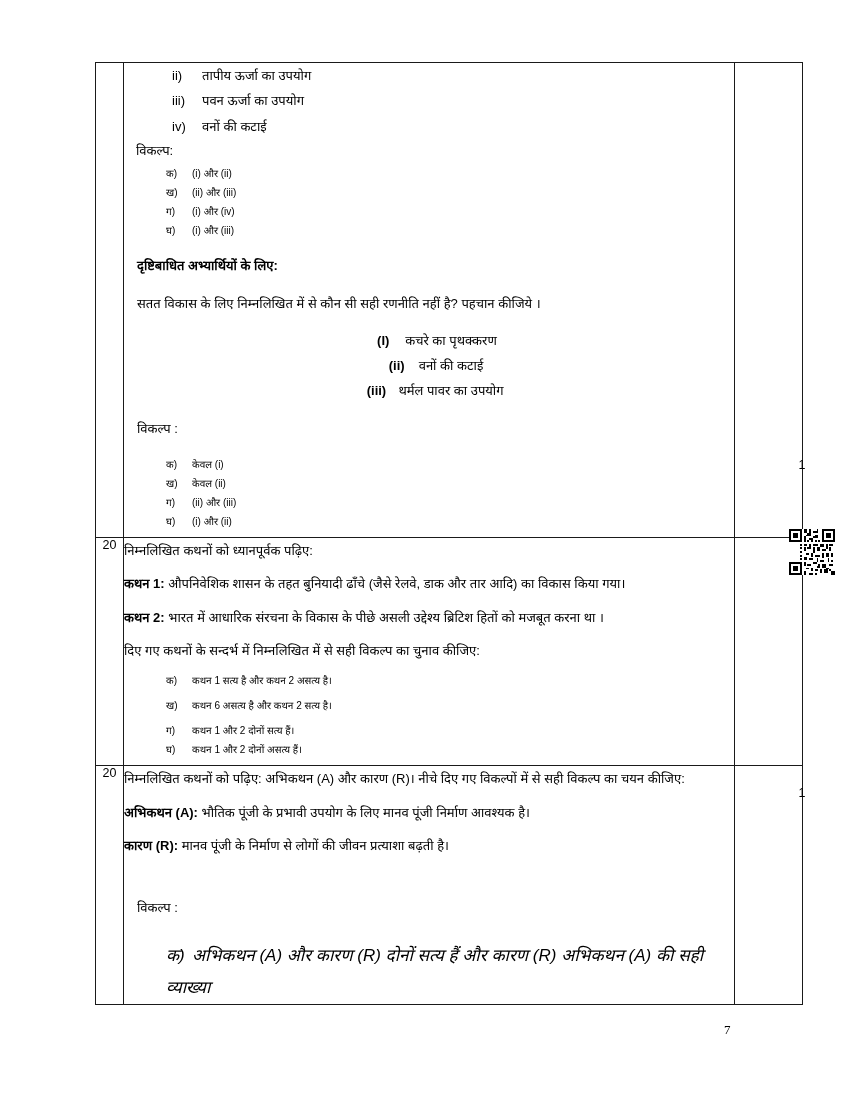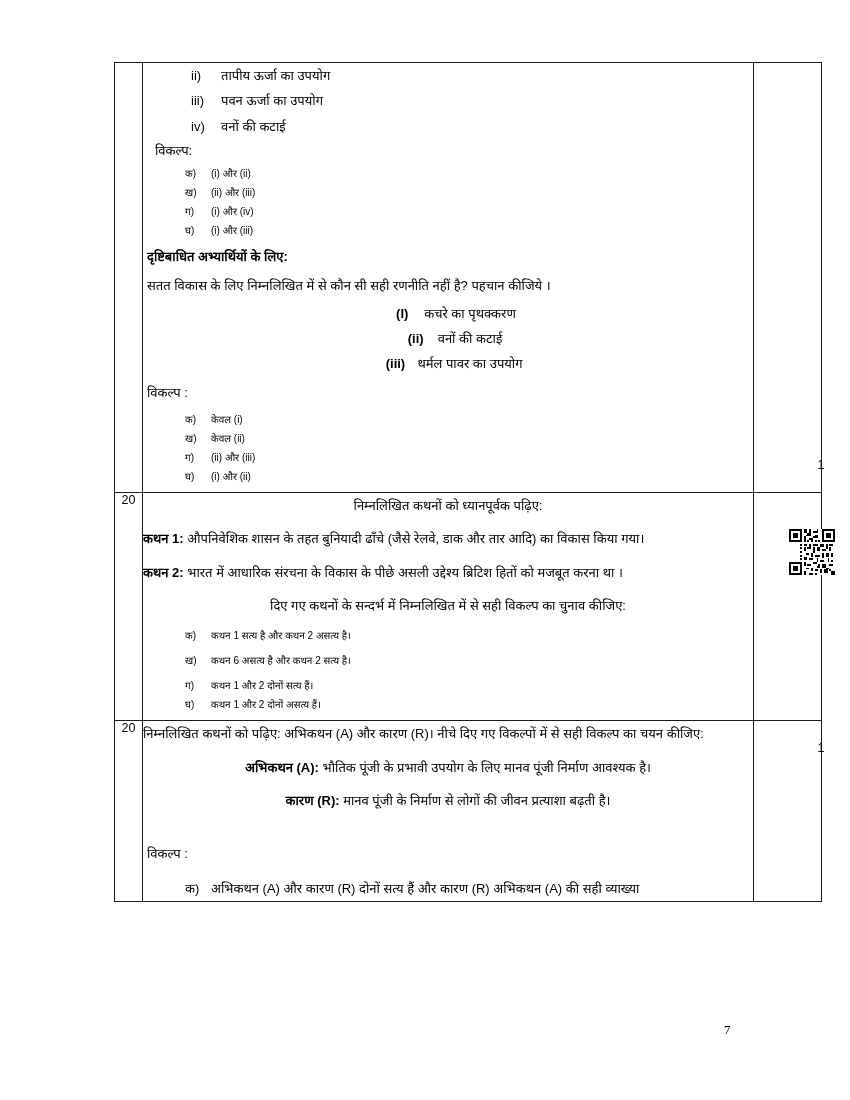--- a/index.html
+++ b/index.html
@@ -19,21 +19,21 @@
   .page {
     position: absolute;
     left: 0; top: 0;
     width: 850px;
     height: 1100px;
   }
 
   
   .exam-table {
     position: absolute;
-    left: 114px;
+    left: 95px;
     top: 62px;
     width: 707px;
     border-collapse: collapse;
     table-layout: fixed;
   }
   .exam-table td {
     border: 1px solid #1a1a1a;
     vertical-align: top;
     padding: 0;
   }
@@ -59,35 +59,34 @@
     font-size: 12.5px;
   }
   .body-cell {
     padding: 6px 10px 10px 12px;
   }
 
   
   .line {
     font-size: 13px;
     line-height: 1.95;
-    margin: 4px;
+    margin: 13px;
     white-space: nowrap;
   }
   .para {
     font-size: 13px;
     line-height: 1.95;
     margin: 0 0 2px 0;
     text-align: justify;
     text-justify: inter-word;
   }
   .para-wide {
     font-size: 13px;
     line-height: 1.95;
     margin: 0 0 2px 0;
-    text-align: center;
   }
   .bold { font-weight: bold; }
 
   .roman-item {
     font-size: 13px;
     line-height: 1.95;
     margin: 0;
     padding-left: 48px;
     white-space: nowrap;
   }
@@ -120,24 +119,25 @@
     line-height: 1.9;
     margin: 0;
     padding-left: 42px;
     white-space: nowrap;
   }
   .opt-item .omk {
     display: inline-block;
     width: 26px;
   }
   .opt-item-wide {
-    font-size: 13px;
+    font-size: 17px;
     line-height: 1.9;
     margin: 0;
     padding-left: 42px;
+    font-style: italic;
   }
   .opt-item-wide .omk {
     display: inline-block;
     width: 26px;
   }
 
   .spacer-sm { height: 6px; }
   .spacer-lg { height: 22px; }
 
   

